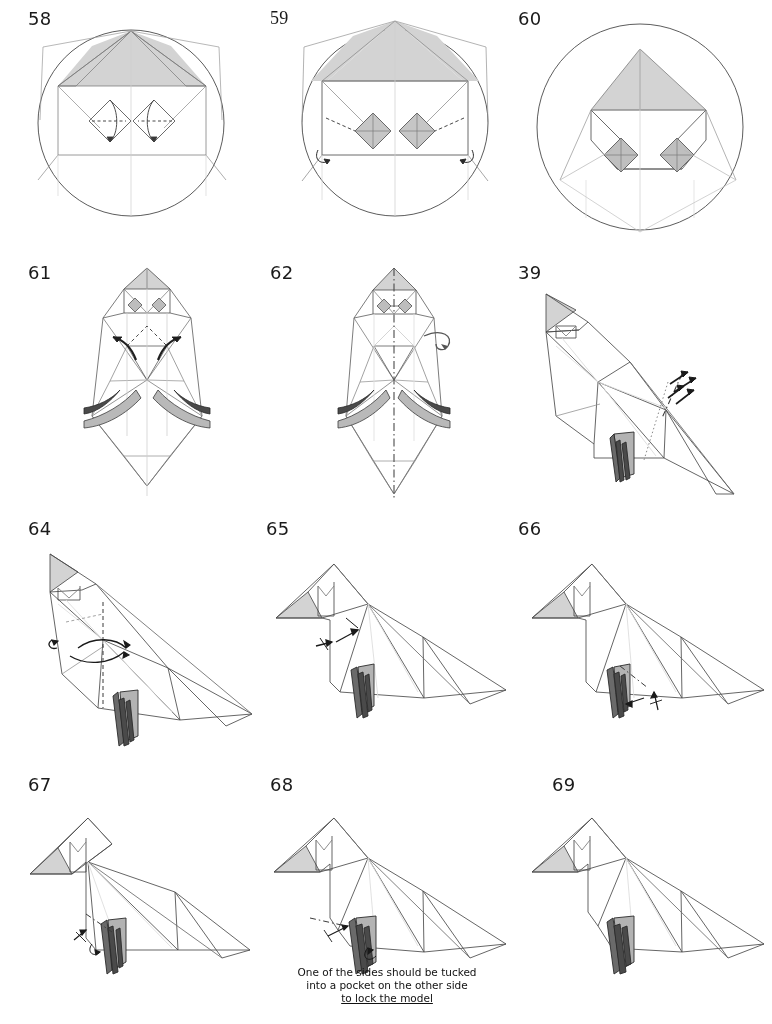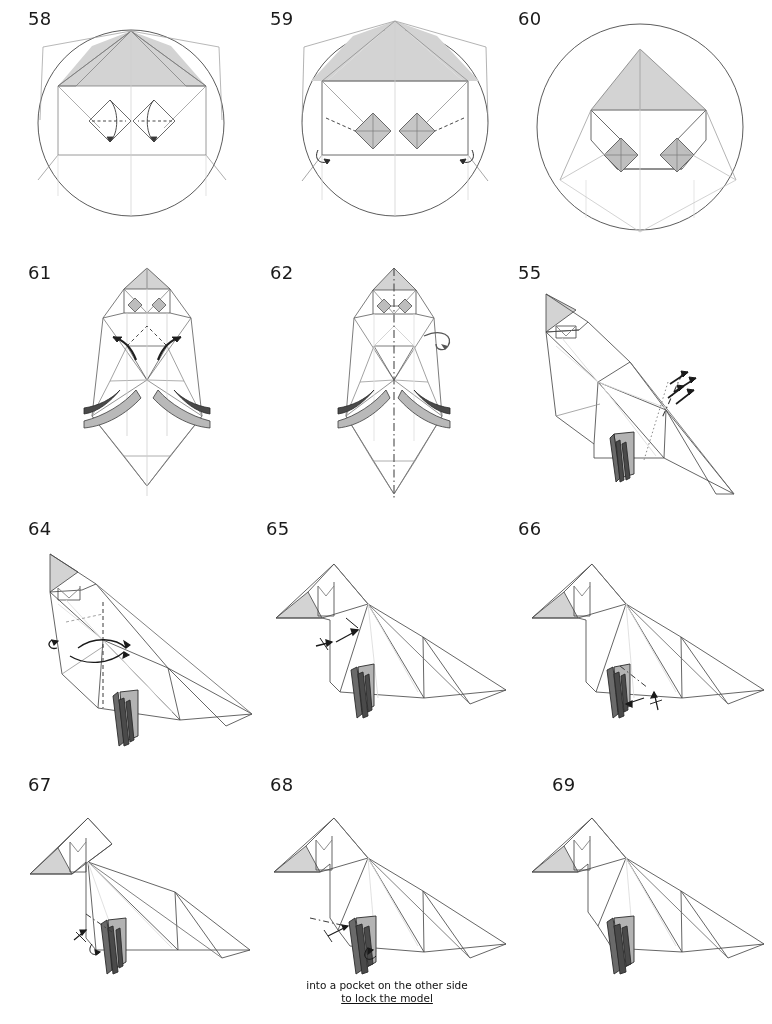--- a/index.html
+++ b/index.html
@@ -61,21 +61,21 @@
       <path d="M110,142 l-3,-5 l6,0 z"></path>
       <path d="M154,142 l-3,-5 l6,0 z"></path>
     </g>
     <g fill="none" stroke="#6a6a6a" stroke-width="0.7">
       <path d="M58,86 L76,86 M206,86 L186,86"></path>
     </g>
   </svg>
 </div>
 
 <div class="step" style="left:258px;top:0px;width:258px;height:250px;">
-  <div class="step-num" style="left:12px;top:8px;">59</div>
+  <div class="step-num" style="left:12px;top:8px;font-family:Liberation Serif, serif;">59</div>
   <svg class="fig" style="left:0px;top:0px;" width="258" height="250" viewBox="0 0 258 250">
     <g fill="none" stroke="#4a4a4a" stroke-width="0.9">
       <circle cx="137" cy="123" r="93"></circle>
     </g>
     <path d="M137,21 L69,81 L205,81 Z" fill="#d3d3d3" stroke="none"></path>
     <path d="M137,21 L69,81 L53,81 L95,36 Z" fill="#d3d3d3" stroke="none"></path>
     <path d="M137,21 L205,81 L221,81 L179,36 Z" fill="#d3d3d3" stroke="none"></path>
     <g fill="none" stroke="#6a6a6a" stroke-width="1">
       <path d="M64,81 L64,155 L210,155 L210,81 Z"></path>
     </g>
@@ -250,21 +250,21 @@
     </g>
 
     <g fill="none" stroke="#555" stroke-width="1.3">
       <path d="M166,80 C184,72 196,80 190,90 C186,96 178,94 178,88"></path>
       <path d="M190,90 l-7,-2 l4,6 z" fill="#555" stroke="none"></path>
     </g>
   </svg>
 </div>
 
 <div class="step" style="left:516px;top:256px;width:256px;height:250px;">
-  <div class="step-num" style="left:2px;top:6px;">55</div>
+  <div class="step-num" style="left:2px;top:6px;">39</div>
   <svg class="fig" style="left:0px;top:0px;" width="256" height="250" viewBox="0 0 256 250">
     <path d="M30,38 L30,76 L60,54 Z" fill="#d3d3d3" stroke="none"></path>
     <g fill="none" stroke="#4a4a4a" stroke-width="0.85">
       <path d="M30,38 L30,76 L60,54 Z"></path>
       <path d="M30,38 L72,66"></path>
       <path d="M30,76 L63,74 L72,66"></path>
       <path d="M30,76 L63,74"></path>
       <path d="M40,70 L40,82 L60,82 L60,70 Z"></path>
       <path d="M40,70 L50,80 L60,70" stroke="#7a7a7a"></path>
       <path d="M30,76 L82,126"></path>
@@ -550,20 +550,21 @@
       <path d="M52,152 L88,160"></path>
     </g>
     <g fill="#1a1a1a" stroke="#1a1a1a" stroke-width="1.2">
       <path d="M70,170 L90,160" fill="none"></path>
       <path d="M90,160 l-6,-1 l2,5 z"></path>
       <path d="M66,164 L74,176" fill="none" stroke-width="0.9"></path>
       <path d="M110,182 C102,190 110,198 118,190" fill="none" stroke-width="1"></path>
       <path d="M110,182 l5,2 l-5,4 z"></path>
     </g>
   </svg>
+  <div class="caption" style="left:0px;top:200px;">One of the sides should be tucked</div>
   <div class="caption" style="left:0px;top:213px;">into a pocket on the other side</div>
   <div class="caption" style="left:0px;top:226px;text-decoration:underline;">to lock the model</div>
 </div>
 
 <div class="step" style="left:516px;top:766px;width:256px;height:258px;">
   <div class="step-num" style="left:2px;top:8px;margin-left:34px;">69</div>
   <svg class="fig" style="left:0px;top:0px;" width="256" height="258" viewBox="0 0 256 258">
     <path d="M16,106 L62,106 L48,80 Z" fill="#d3d3d3" stroke="none"></path>
     <g fill="none" stroke="#4a4a4a" stroke-width="0.85">
       <path d="M16,106 L62,106 L48,80 Z"></path>

